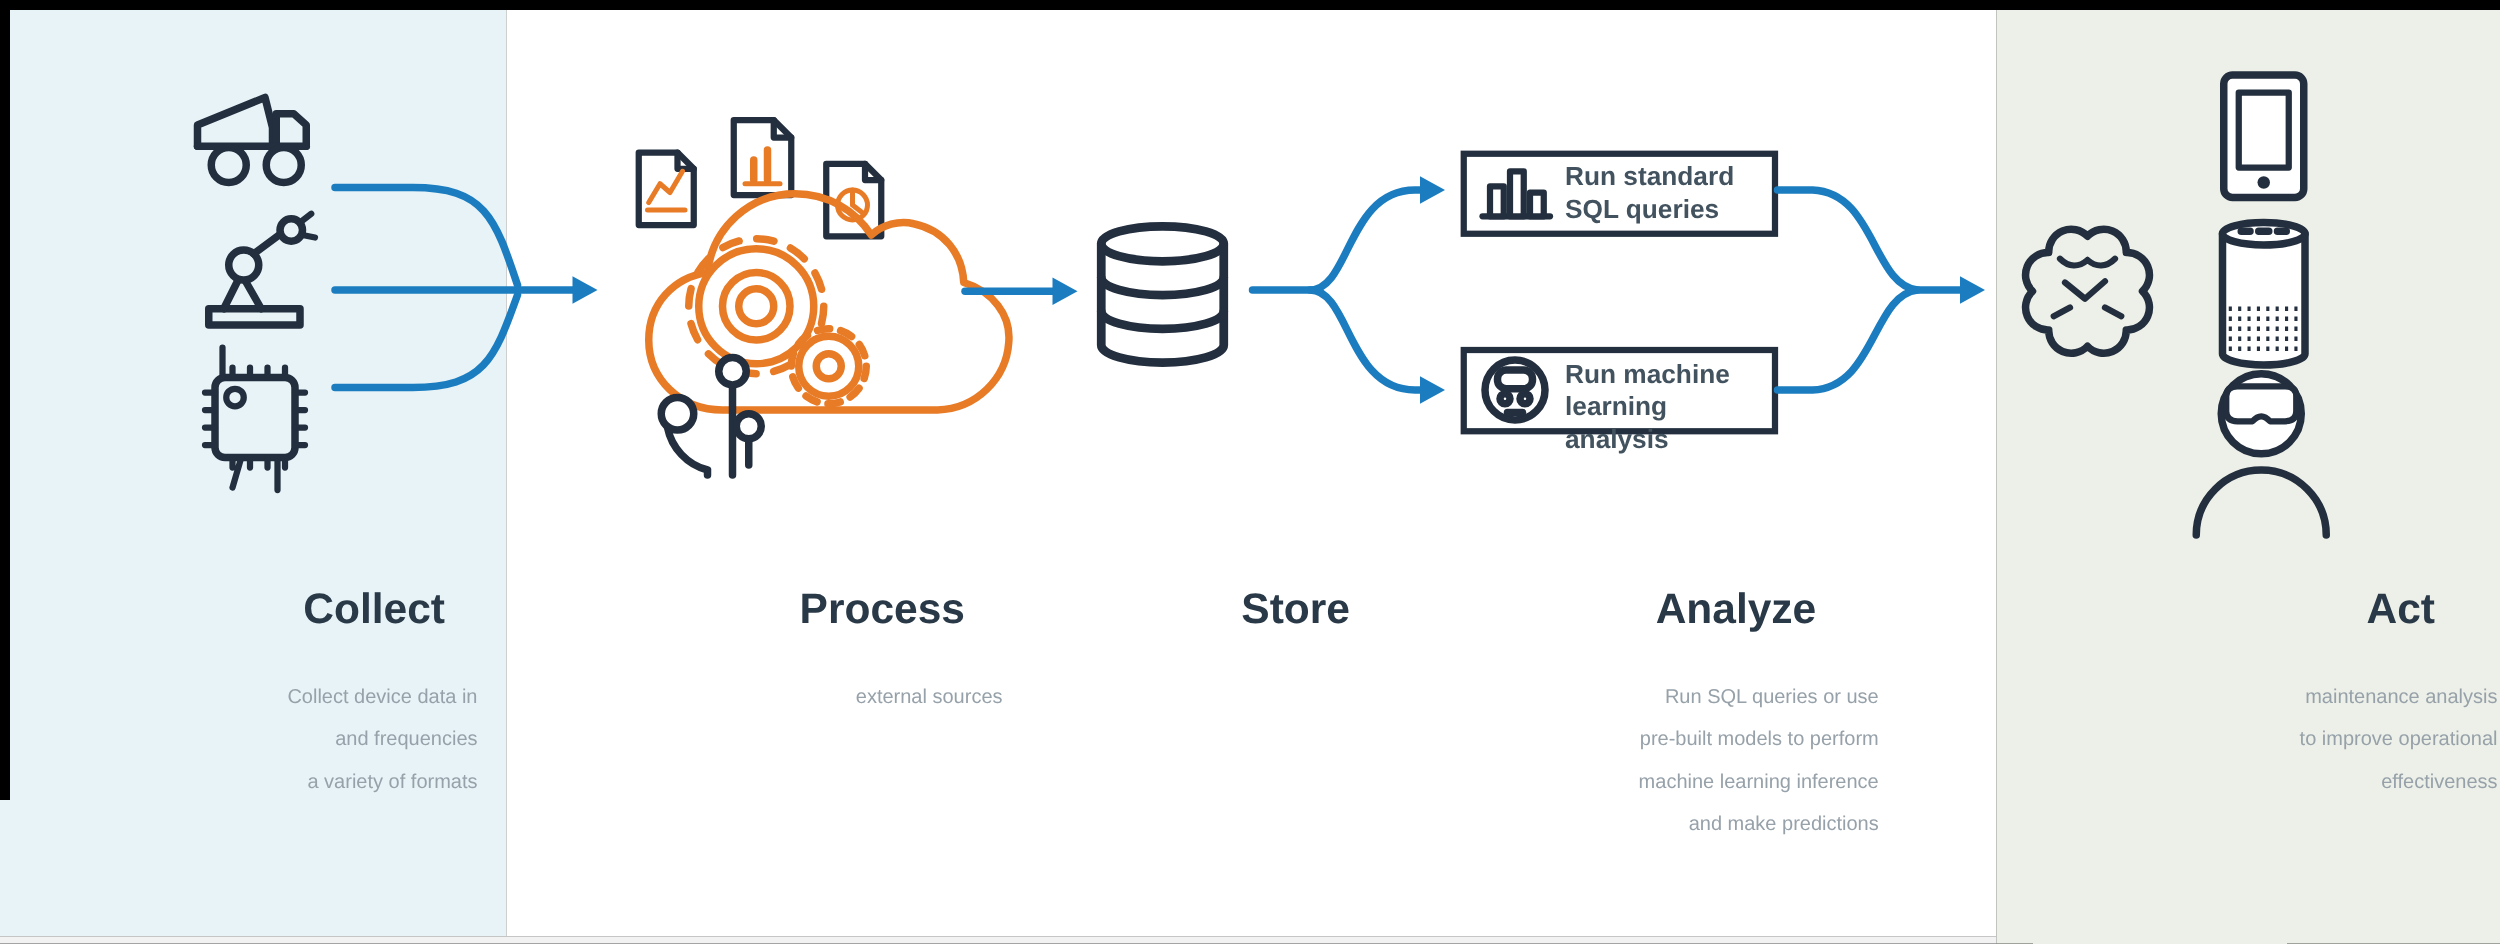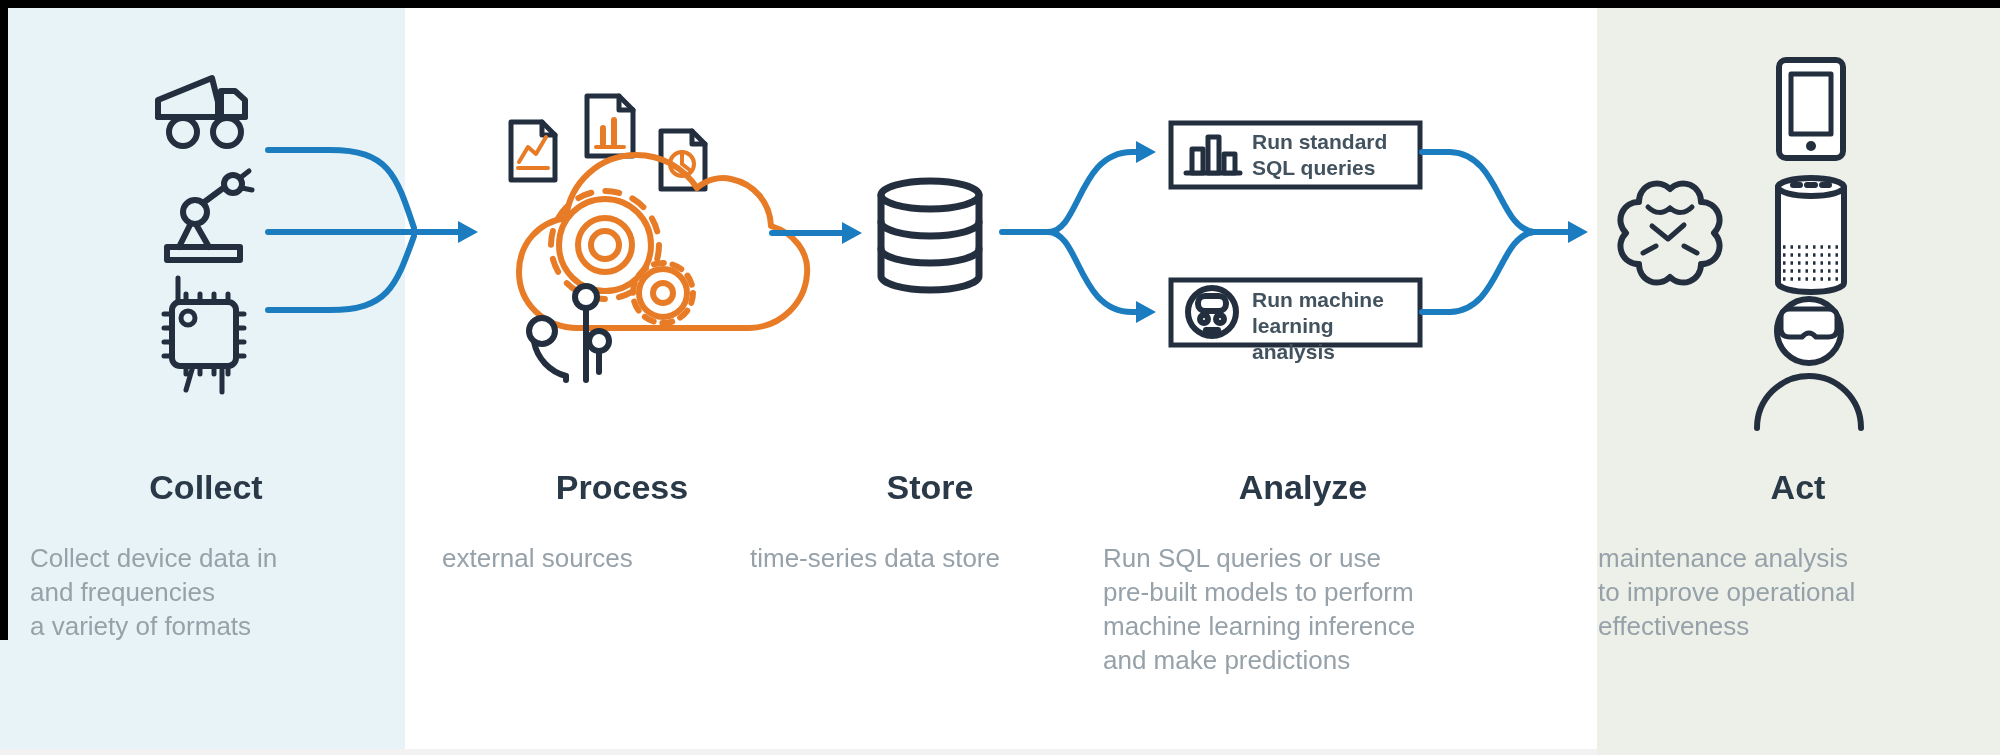--- a/index.html
+++ b/index.html
@@ -19,22 +19,22 @@
   #art{position:absolute;left:0;top:0;width:2000px;height:755px}
   .nv,.nv5,.nv7{fill:none;stroke:var(--navy);stroke-linecap:round;stroke-linejoin:round}
   .nv{stroke-width:6}.nv5{stroke-width:5}.nv7{stroke-width:7}
   .or,.or4{fill:none;stroke:var(--orange);stroke-linecap:round;stroke-linejoin:round}
   .or{stroke-width:6}.or4{stroke-width:4}
   .bl{fill:none;stroke:var(--arrow-blue);stroke-width:6;stroke-linecap:round}
   .bh{fill:var(--arrow-blue);stroke:none}
   .wfill{fill:#fff}.bfill{fill:var(--panel-blue)}
   .boxrect{fill:#fff;stroke:var(--navy);stroke-width:5}
   .dots{stroke:var(--navy);stroke-width:3.5;stroke-dasharray:2.5 5;fill:none}
-  .stage-title{position:absolute;font-size:34px;font-weight:700;color:var(--heading);text-align:center}
-  .stage-desc{position:absolute;font-size:26px;line-height:34px;color:var(--body-text);text-align:left}
+  .stage-title{position:absolute;font-size:34px;font-weight:700;color:var(--heading);text-align:right}
+  .stage-desc{position:absolute;font-size:16px;line-height:34px;color:var(--body-text);text-align:right}
   .opt-label{position:absolute;font-size:21px;line-height:26px;font-weight:700;color:var(--box-text)}
 </style>
 </head>
 <body>
 
 <div class="panel" id="panel-blue"></div>
 <div class="panel" id="panel-white"></div>
 <div class="panel" id="panel-green"></div>
 <div class="panel" id="left-black"></div>
 <div class="panel" id="bottom-strip"></div>
@@ -189,21 +189,20 @@
 
 <div class="stage-desc" style="left:30px;top:541px;width:352px">
   <div>Collect device data in</div>
   <div>and frequencies</div>
   <div>a variety of formats</div>
 </div>
 <div class="stage-desc" style="left:442px;top:541px;width:360px">
   <div>external sources</div>
 </div>
 <div class="stage-desc" style="left:750px;top:541px;width:360px">
-  <div>time-series data store</div>
 </div>
 <div class="stage-desc" style="left:1103px;top:541px;width:400px">
   <div>Run SQL queries or use</div>
   <div>pre-built models to perform</div>
   <div>machine learning inference</div>
   <div>and make predictions</div>
 </div>
 <div class="stage-desc" style="left:1598px;top:541px;width:400px">
   <div>maintenance analysis</div>
   <div>to improve operational</div>

